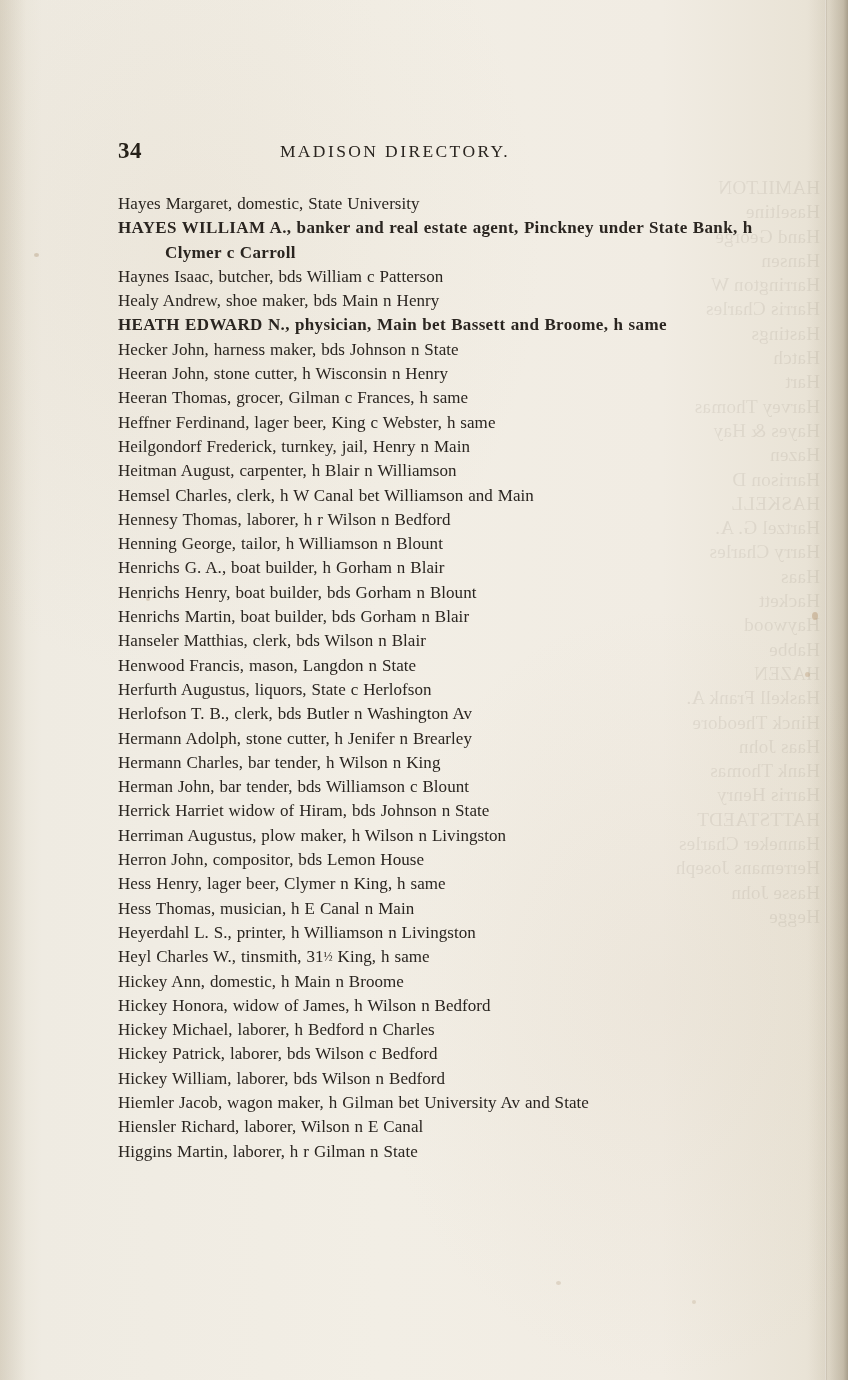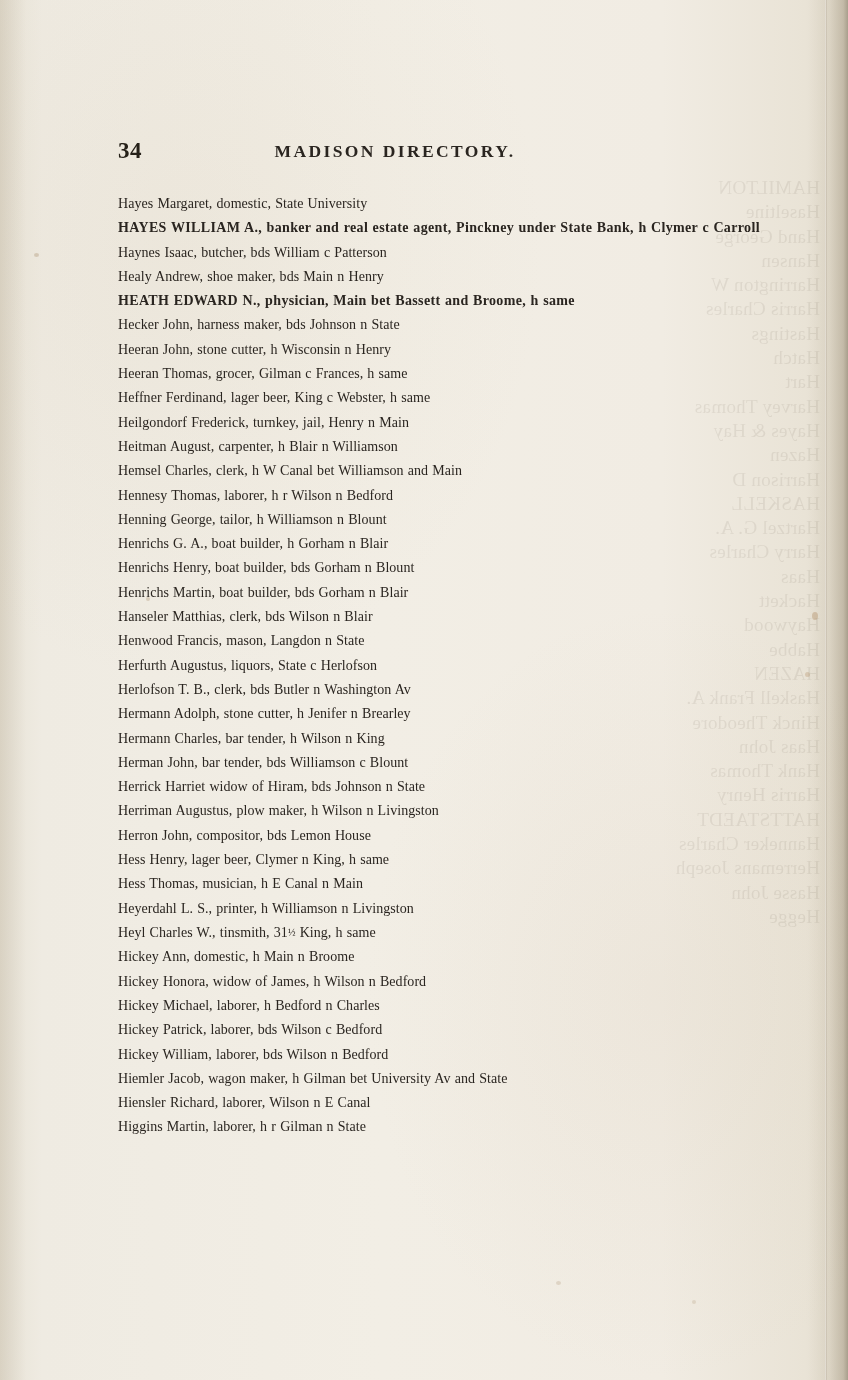--- a/index.html
+++ b/index.html
@@ -44,28 +44,28 @@
 
   #head{
     position:absolute;left:0;top:138px;width:848px;height:28px;padding-left:18px;
   }
   #folio{
     position:absolute;left:118px;top:0;
     font-size:23px;font-weight:bold;color:#262119;letter-spacing:.5px;
   }
   #running-title{
     position:absolute;left:0;top:3px;width:790px;text-align:center;
-    font-size:17.5px;font-weight:bold;color:#2a2520;letter-spacing:2.4px;
+    font-size:17.5px;font-weight:normal;color:#2a2520;letter-spacing:2.4px;
   }
 
   #entries{
     position:absolute;left:118px;top:192px;width:672px;
   }
   .entry{
-    font-size:14px;line-height:24.3px;color:#2a2520;
+    font-size:17px;line-height:24.3px;color:#2a2520;
     padding-left:47px;text-indent:-47px;
     letter-spacing:.05px;word-spacing:.6px;
     white-space:normal;
   }
   .entry.caps{letter-spacing:.35px;font-weight:bold;}
   .frac{font-size:.72em;vertical-align:.08em;}
 </style>
 </head>
 <body>
 

